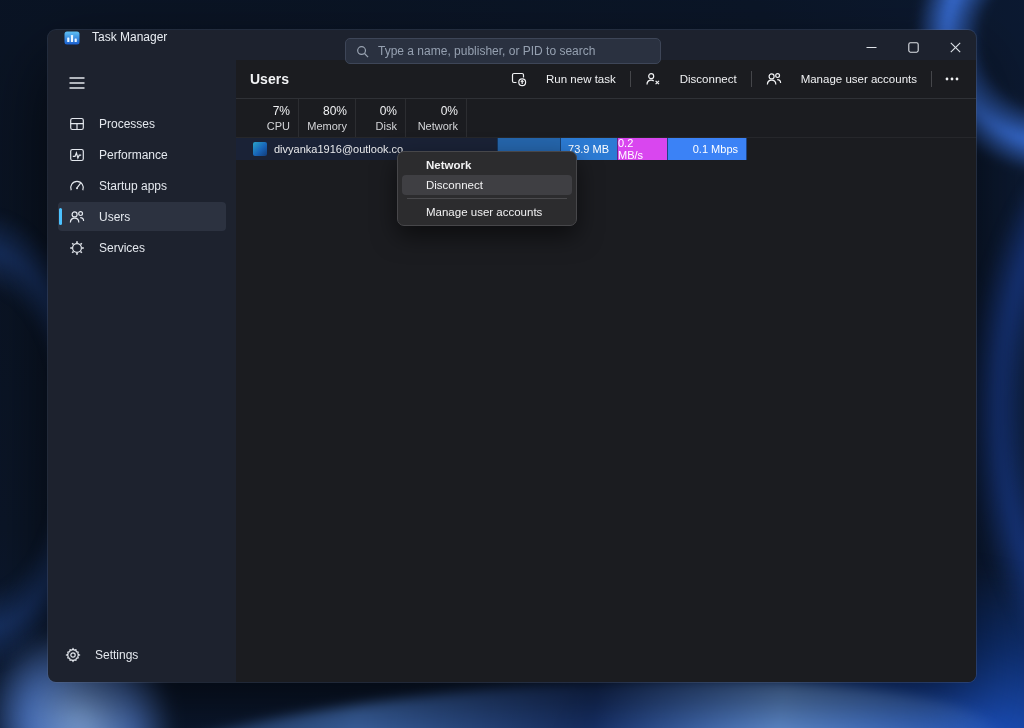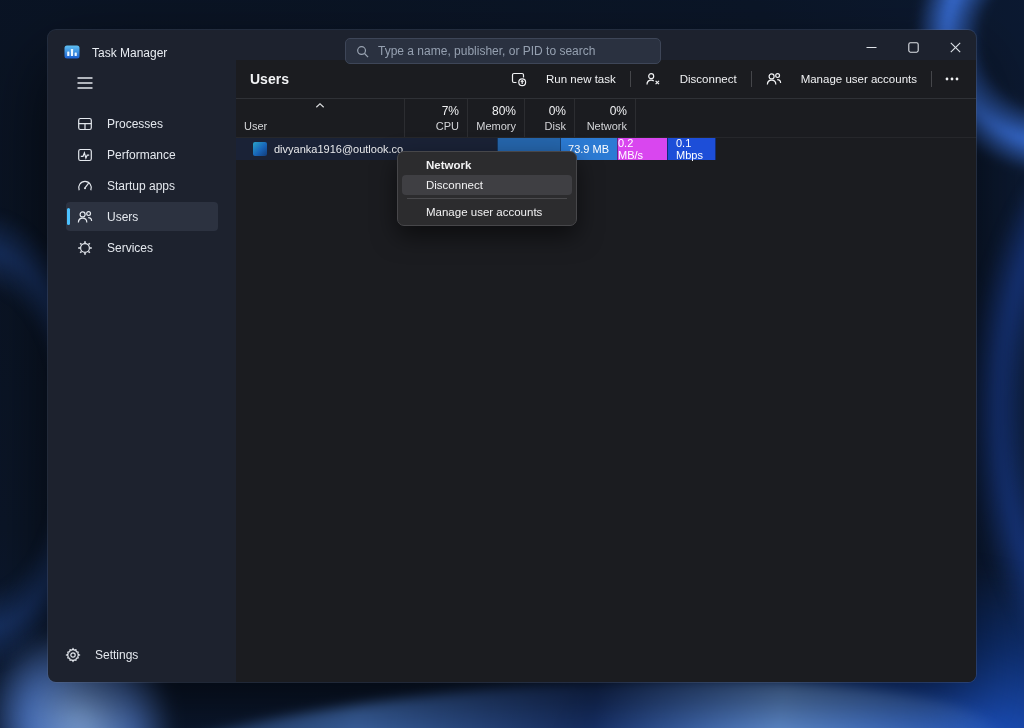--- a/index.html
+++ b/index.html
@@ -22,35 +22,35 @@
     background: radial-gradient(closest-side, rgba(0,0,0,0) 55%, rgba(32,78,192,0.5) 70%, rgba(10,30,90,0) 85%); }
   .wp6 { left:80px; top:685px; width:920px; height:170px; border-radius:50%; filter:blur(6px); transform:rotate(-4deg);
     background: linear-gradient(100deg, rgba(70,125,235,0) 0%, rgba(92,152,246,0.7) 30%, rgba(50,100,220,0.35) 55%, rgba(125,178,252,0.85) 75%, rgba(40,90,200,0) 100%); }
 
   
   #window { position:absolute; left:48px; top:30px; width:928px; height:652px; background:#1d222e;
     border-radius:8px; overflow:hidden; display:flex; flex-direction:column;
     box-shadow: 0 0 0 1px rgba(105,115,140,0.28), 0 30px 70px rgba(0,0,0,0.65); }
 
   
-  .titlebar { height:30px; flex:none; display:flex; align-items:flex-end; position:relative; }
+  .titlebar { height:30px; flex:none; display:flex; align-items:flex-start; position:relative; }
   .app-icon { margin-left:16px; width:16px; height:16px; flex:none; }
   .win-title { margin-left:12px; font-size:12px; color:#e9edf2; }
   .searchbox { position:absolute; left:297px; top:8px; width:316px; height:26px; background:#2a3140;
     border:1px solid #3e4658; border-radius:5px; display:flex; align-items:center; padding:0 10px; gap:9px; }
   .searchbox input { flex:1; background:transparent; border:none; outline:none; color:#5eead4; font-size:12px; font-family:inherit; }
   .searchbox input::placeholder { color:#95a0b0; }
   .caption-btns { margin-left:auto; display:flex; align-self:flex-start; }
   .cap-btn { width:42px; height:34px; display:flex; align-items:center; justify-content:center; color:#dfe3e8; }
 
   
   .win-body { flex:1; display:flex; min-height:0; }
 
   
-  .sidebar { width:188px; flex:none; display:flex; flex-direction:column; padding:0 18px; position:relative; }
+  .sidebar { width:188px; flex:none; display:flex; flex-direction:column; padding:0 10px; position:relative; }
   .hamburger { height:30px; margin:8px 0 10px; display:flex; align-items:center; padding:0 11px; border-radius:4px; }
   .nav-item { height:29px; margin:1px 0; border-radius:4px; display:flex; align-items:center; gap:14px;
     padding:0 11px; color:#e4e8ee; font-size:12px; position:relative; cursor:default; }
   .nav-item.selected { background:#2c3240; }
   .nav-item.selected .accent { position:absolute; left:1px; top:6px; width:3px; height:17px; border-radius:2px; background:#4cc2ff; }
   .nav-icon { width:16px; height:16px; flex:none; display:flex; }
   .settings-item { position:absolute; bottom:12px; left:6px; right:6px; }
 
   
   .main { flex:1; background:#1b1c20; display:flex; flex-direction:column; color:#e8e8ea; min-width:0; }
@@ -75,21 +75,21 @@
   .th-cpu { width:63px; } .th-mem { width:57px; } .th-disk { width:50px; } .th-net { width:61px; }
 
   .trow { height:22px; flex:none; display:flex; font-size:11px; }
   .td { display:flex; align-items:center; }
   .td-user { width:169px; background:#1a2236; gap:7px; padding-left:10px; color:#e8e9eb; }
   .td-status { width:92px; background:#1a2236; }
   .td-num { justify-content:flex-end; padding-right:8px; color:#ffffff; border-left:1px solid rgba(8,18,38,0.55); }
   .td-cpu { width:63px; background:#2565ab; }
   .td-mem { width:57px; background:#2c7bd4; }
   .td-disk { width:50px; background:#d946ef; }
-  .td-net { width:49px; background:#1d4ed8; border-right:1px solid rgba(8,18,38,0.55);padding-left:8px; }
+  .td-net { width:80px; background:#3b82f6; border-right:1px solid rgba(8,18,38,0.55);padding-left:8px; }
   .avatar { width:14px; height:14px; border-radius:2px; flex:none;
     background: linear-gradient(135deg,#2aa3c8 0%, #1864b8 55%, #123c7a 100%); }
   .table-rest { flex:1; }
 
   
   .context-menu { position:absolute; left:349px; top:121px; width:180px; background:#2c2c2e;
     border:1px solid #47474a; border-radius:7px; box-shadow:0 10px 24px rgba(0,0,0,0.55);
     padding:3px 2px; z-index:20; font-size:11.5px; color:#f2f2f3; }
   .cm-item { height:20px; display:flex; align-items:center; padding-left:24px; border-radius:4px; margin:0 2px; }
   .cm-item.bold { font-weight:bold; }
@@ -281,28 +281,20 @@
             <svg width="14" height="4" viewBox="0 0 14 4" fill="#f0f1f3">
               <circle cx="2" cy="2" r="1.4"></circle>
                 <circle cx="7" cy="2" r="1.4"></circle>
                 <circle cx="12" cy="2" r="1.4"></circle>
             </svg>
           </div>
         </div>
       </div>
 
       <div class="table-header">
-        <div class="th th-user">
-          <span class="sort-caret">
-            <svg width="9" height="5" viewBox="0 0 9 5" fill="none" stroke="#d8d9db" stroke-width="1.2">
-                <polyline points="0.8,4.2 4.5,0.8 8.2,4.2"></polyline>
-              </svg>
-          </span>
-          <span class="lbl">User</span>
-        </div>
         <div class="th th-cpu num">
           <span class="val">7%</span>
           <span class="lbl">CPU</span>
         </div>
         <div class="th th-mem num">
           <span class="val">80%</span>
           <span class="lbl">Memory</span>
         </div>
         <div class="th th-disk num">
           <span class="val">0%</span>

